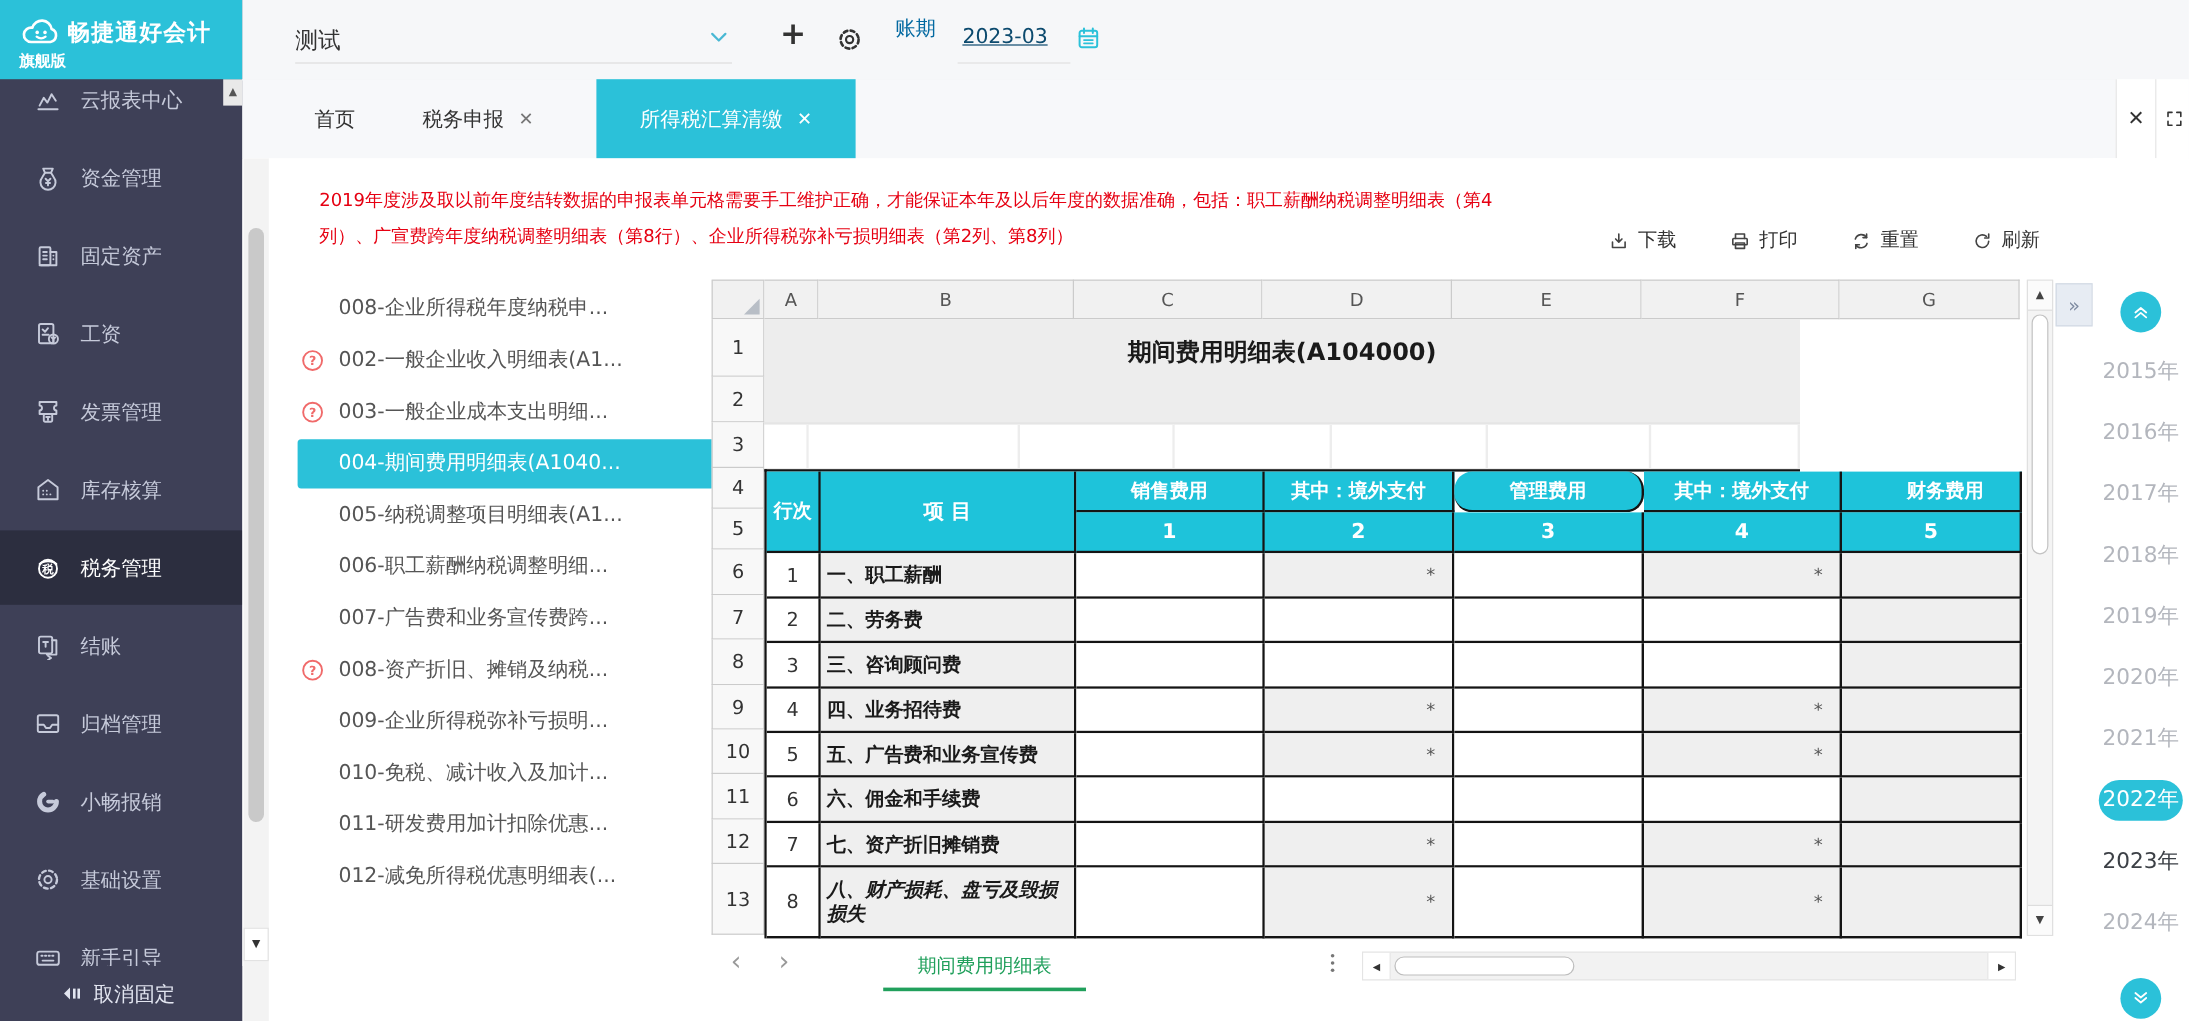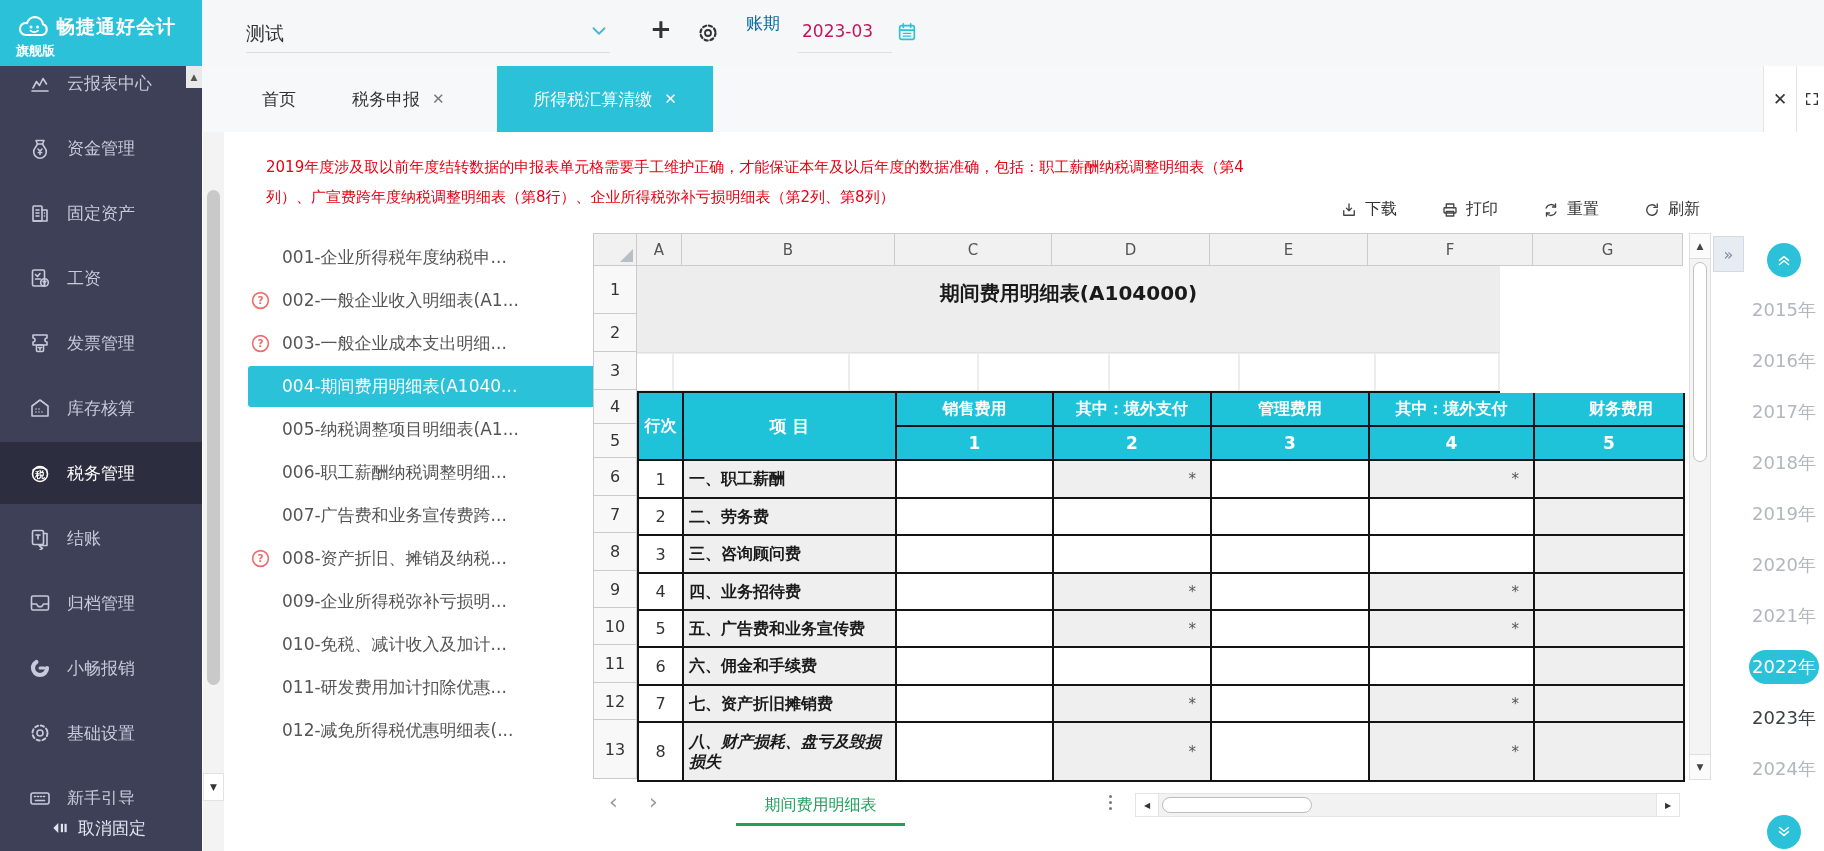--- a/index.html
+++ b/index.html
@@ -25,21 +25,21 @@
   #logo-edition{position:absolute;left:16px;top:42px;font-size:13px;font-weight:bold;color:#fff;}
 
   
   #topbar{position:absolute;left:202px;top:0;right:0;height:66px;background:#f6f7f9;border-bottom:1px solid #ececec;}
   #account-name{position:absolute;left:44px;top:21px;font-size:19px;color:#333;}
   #account-underline{position:absolute;left:44px;top:52px;width:364px;height:1px;background:#dcdcdc;}
   #account-chevron{position:absolute;left:386px;top:20px;width:22px;height:22px;color:#49b8d4;}
   #add-btn{position:absolute;left:448px;top:14px;font-size:26px;color:#333;font-weight:bold;}
   #gear-btn{position:absolute;left:494px;top:21px;width:24px;height:24px;color:#333;}
   #period-label{position:absolute;left:544px;top:12px;font-size:17px;color:#0369a1;}
-  #period-value{position:absolute;left:600px;top:21px;font-size:17px;color:#be185d;}
+  #period-value{position:absolute;left:600px;top:21px;font-size:17px;color:#0c4a6e;text-decoration:underline;}
   #period-underline{position:absolute;left:596px;top:52px;width:94px;height:1px;background:#e0e0e0;}
   #calendar-btn{position:absolute;left:694px;top:21px;width:22px;height:22px;color:#2bc1d9;}
   #topbar-right{position:absolute;right:52px;top:0;height:66px;display:flex;align-items:center;gap:14px;}
   #support{display:flex;align-items:center;gap:8px;font-size:17px;color:#333;}
   #topbar-divider{width:1px;height:24px;background:#d8d8d8;}
   #avatar{width:36px;height:36px;border-radius:50%;background:#e4e4e4;display:flex;align-items:center;justify-content:center;overflow:hidden;}
   #username{font-size:17px;color:#333;}
 
   
   #tabrow{position:absolute;left:202px;top:66px;right:0;height:66px;background:#f7f8fa;}
@@ -56,21 +56,21 @@
   #content{position:absolute;left:202px;top:132px;right:0;bottom:0;background:#fff;}
 
   
   #cscroll{position:absolute;left:1px;top:0;bottom:0;width:21px;background:#f3f3f3;}
   #cscroll-thumb{position:absolute;left:4px;top:58px;width:13px;height:495px;background:#c9c9c9;border-radius:7px;}
   #cscroll-down{position:absolute;left:0;top:641px;width:21px;height:28px;background:#fff;border:1px solid #e2e2e2;
                 box-sizing:border-box;display:flex;align-items:center;justify-content:center;font-size:9px;color:#333;}
 
   #notice{position:absolute;left:64px;top:20px;width:1210px;color:#e60012;font-size:15px;line-height:30px;}
 
-  #actions{position:absolute;top:58px;right:124px;display:flex;gap:44px;align-items:flex-end;height:30px;}
+  #actions{position:absolute;top:58px;right:124px;display:flex;gap:44px;align-items:flex-start;height:30px;}
   .action-btn{display:flex;align-items:center;gap:7px;font-size:16px;color:#333;cursor:pointer;}
   .action-btn .ic{width:18px;height:18px;color:#444;}
 
   
   #form-list{position:absolute;left:24px;top:104px;width:375px;height:530px;}
   .form-item{position:absolute;left:0;width:375px;height:43px;cursor:pointer;}
   .form-item .band{position:absolute;left:22px;right:2px;top:1px;bottom:1px;border-radius:3px;background:#2bc1d9;}
   .form-item .lbl{position:absolute;left:56px;top:0;line-height:43px;font-size:17px;color:#555;z-index:1;white-space:nowrap;}
   .form-item.sel .lbl{color:#fff;}
   .form-item .ic{position:absolute;left:24px;top:11px;width:21px;height:21px;color:#f06a6a;z-index:1;}
@@ -383,21 +383,21 @@
             <path d="M19 12a7 7 0 1 1-2.5-5.4" stroke-width="1.8"></path>
             <path d="M19 4v4.5h-4.5" stroke-width="1.8"></path>
           </svg>
         </span>
         <span>刷新</span>
       </span>
     </div>
 
   <div id="form-list">
       <div class="form-item" style="top: 0px;">
-        <span class="lbl">001-企业所得税年度纳税申...</span>
+        <span class="lbl">008-企业所得税年度纳税申...</span>
       </div>
       <div class="form-item" style="top: 43px;">
         <span class="ic">
           <svg viewBox="0 0 24 24" width="21" height="21">
             <circle cx="12" cy="12" r="9" stroke-width="1.8"></circle>
             <text x="12" y="16.2" font-size="12" text-anchor="middle" fill="currentColor" stroke="none" font-weight="bold">?</text>
           </svg>
         </span>
         <span class="lbl">002-一般企业收入明细表(A1...</span>
       </div>
@@ -489,21 +489,21 @@
           <div class="r3cell" style="width: 165px;"></div>
           <div class="r3cell" style="width: 150px;"></div>
         </div>
       <div id="grid">
           <div class="cell chead" style="grid-area: 1 / 1 / 3;">行次</div>
           <div class="cell chead" style="grid-area: 1 / 2 / 3; font-size: 17px;">项 目</div>
           <div class="cell chead" style="grid-area: 1 / 3;">销售费用</div>
           <div class="cell chead cnum" style="grid-area: 2 / 3;">1</div>
           <div class="cell chead" style="grid-area: 1 / 4;">其中：境外支付</div>
           <div class="cell chead cnum" style="grid-area: 2 / 4;">2</div>
-          <div class="cell chead" style="grid-area: 1 / 5;">管理费用</div>
+          <div class="cell chead" style="grid-area: 1 / 5; border-radius: 15px;">管理费用</div>
           <div class="cell chead cnum" style="grid-area: 2 / 5;">3</div>
           <div class="cell chead" style="grid-area: 1 / 6;">其中：境外支付</div>
           <div class="cell chead cnum" style="grid-area: 2 / 6;">4</div>
           <div class="cell chead" style="grid-area: 1 / 7; padding-left: 24px;">财务费用</div>
           <div class="cell chead cnum" style="grid-area: 2 / 7;">5</div>
           <div class="cell cline" style="grid-area: 3 / 1;">1</div>
           <div class="cell citem" style="grid-area: 3 / 2;">一、职工薪酬</div>
           <div class="cell cval" style="grid-area: 3 / 3;"></div>
           <div class="cell cval gray" style="grid-area: 3 / 4;">*</div>
           <div class="cell cval" style="grid-area: 3 / 5;"></div>

